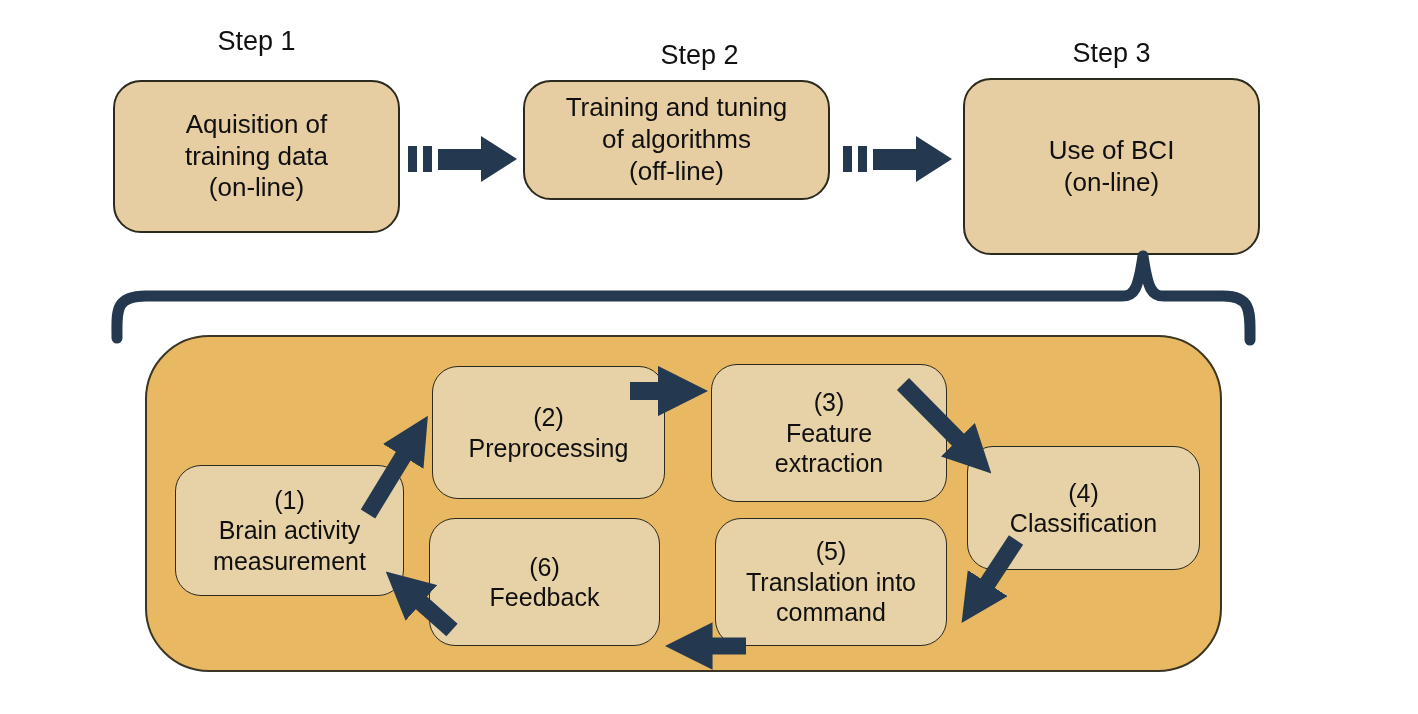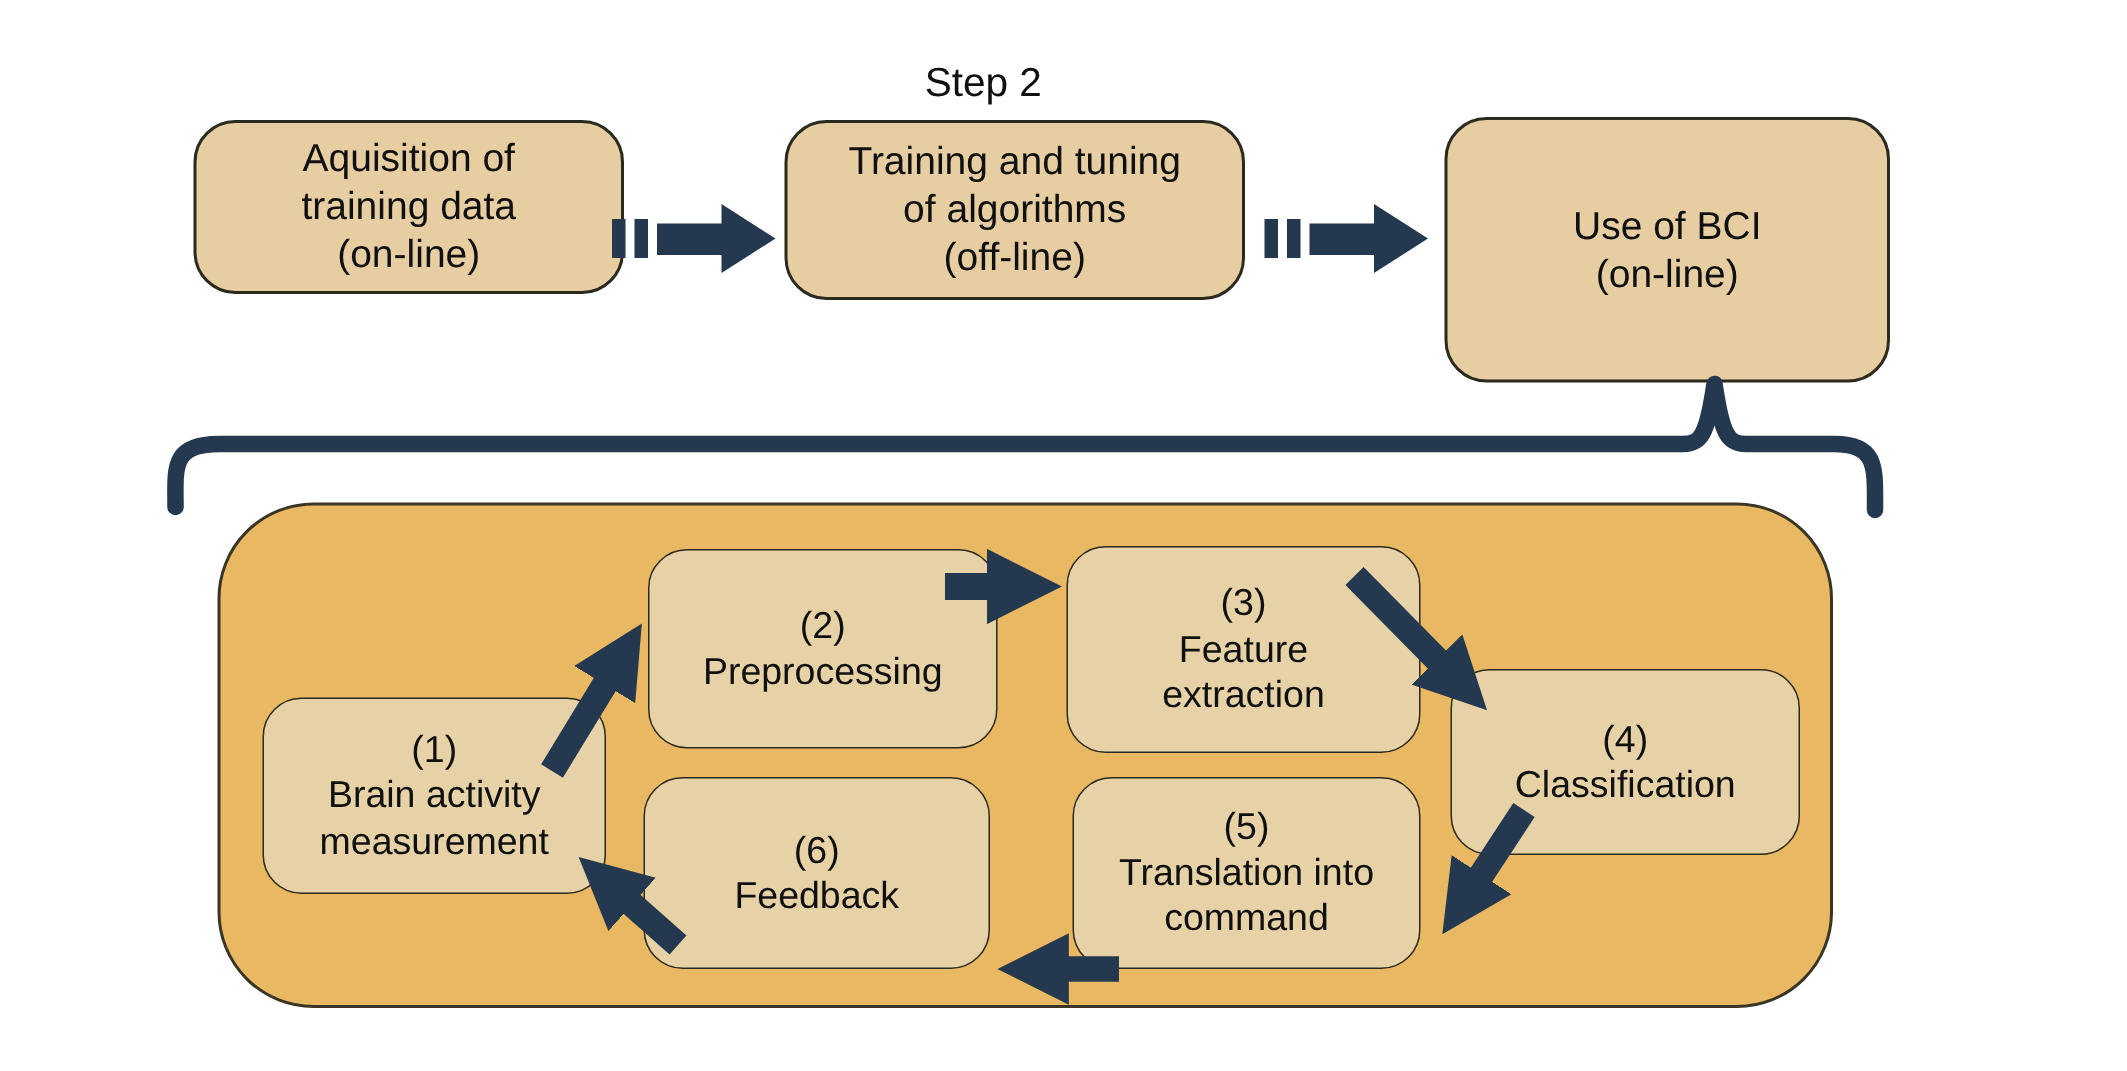--- a/index.html
+++ b/index.html
@@ -86,23 +86,25 @@
     fill: none;
     stroke-linecap: round;
     stroke-linejoin: round;
   }
 </style>
 </head>
 <body>
 
 <div id="canvas">
 
-  <div class="step-label" style="left:502px; top:40px; width:307px;">Step 2</div>
+  <div class="step-label" style="left:113px; top:26px; width:287px;">Step 1</div>
+  <div class="step-label" style="left:546px; top:40px; width:307px;">Step 2</div>
+  <div class="step-label" style="left:963px; top:38px; width:297px;">Step 3</div>
 
-  <div class="step-box" style="left:113px; top:80px; width:287px; height:116px;margin-left:16px;">Aquisition of
+  <div class="step-box" style="left:113px; top:80px; width:287px; height:153px;">Aquisition of
 training data
 (on-line)</div>
   <div class="step-box" style="left:523px; top:80px; width:307px; height:120px;">Training and tuning
 of algorithms
 (off-line)</div>
   <div class="step-box" style="left:963px; top:78px; width:297px; height:177px;">Use of BCI
 (on-line)</div>
 
   <div id="cycle-container">
     <div class="stage-box" id="b1" style="left:28px; top:128px;">(1)

